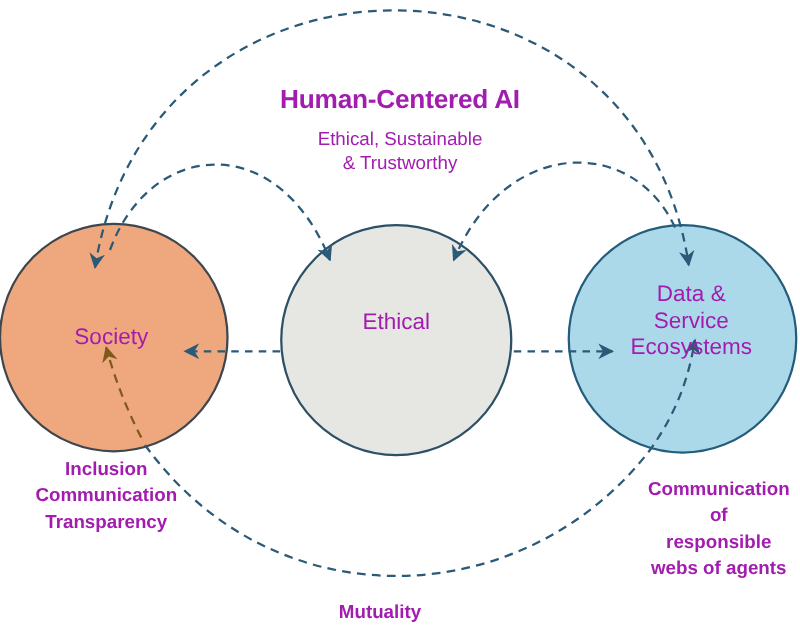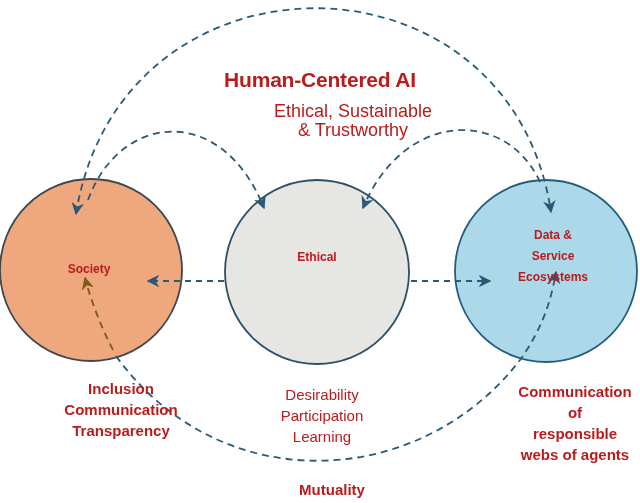--- a/index.html
+++ b/index.html
@@ -10,25 +10,25 @@
     font-family:"Liberation Sans", sans-serif;
     color:#1b1b1b;
     overflow:hidden;
   }
   svg { position:absolute; left:0; top:0; }
   .txt {
     position:absolute;
     transform:translateX(-50%);
     text-align:center;
     white-space:pre-line;
-    color:#b91c1c;
+    color:#a21caf;
   }
   .title    { font-size:21px; font-weight:bold; letter-spacing:-0.2px; }
-  .subtitle { font-size:18px; line-height:19px;margin-left:33px; }
-  .circle-label { font-size:12px; font-weight:bold; line-height:21px; }
+  .subtitle { font-size:15px; line-height:19px; }
+  .circle-label { font-size:18px; font-weight:normal; line-height:21px; }
   .caption  { font-size:15px; line-height:21px; }
   .bold     { font-weight:bold; }
 </style>
 </head>
 <body>
 
 <div class="stage">
 
   <svg width="640" height="503" viewBox="0 0 640 503">
     <defs>
@@ -65,27 +65,24 @@
 &amp; Trustworthy</div>
 
   <div class="txt circle-label" style="left:89px; top:259px;">Society</div>
 
   <div class="txt circle-label" style="left:317px; top:247px;">Ethical</div>
 
   <div class="txt circle-label" style="left:553px; top:225px;">Data &amp;
 Service
 Ecosystems</div>
 
-  <div class="txt caption bold" style="left:85px; top:378px;margin-left:36px;">Inclusion
+  <div class="txt caption bold" style="left:85px; top:365px;">Inclusion
 Communication
 Transparency</div>
 
-  <div class="txt caption" style="left:322px; top:384px;">Desirability
-Participation
-Learning</div>
 
   <div class="txt caption bold" style="left:575px; top:381px;">Communication of
 responsible
 webs of agents</div>
 
-  <div class="txt caption bold" style="left:332px; top:479px;">Mutuality</div>
+  <div class="txt caption bold" style="left:304px; top:479px;">Mutuality</div>
 
 </div>
 
 </body></html>

